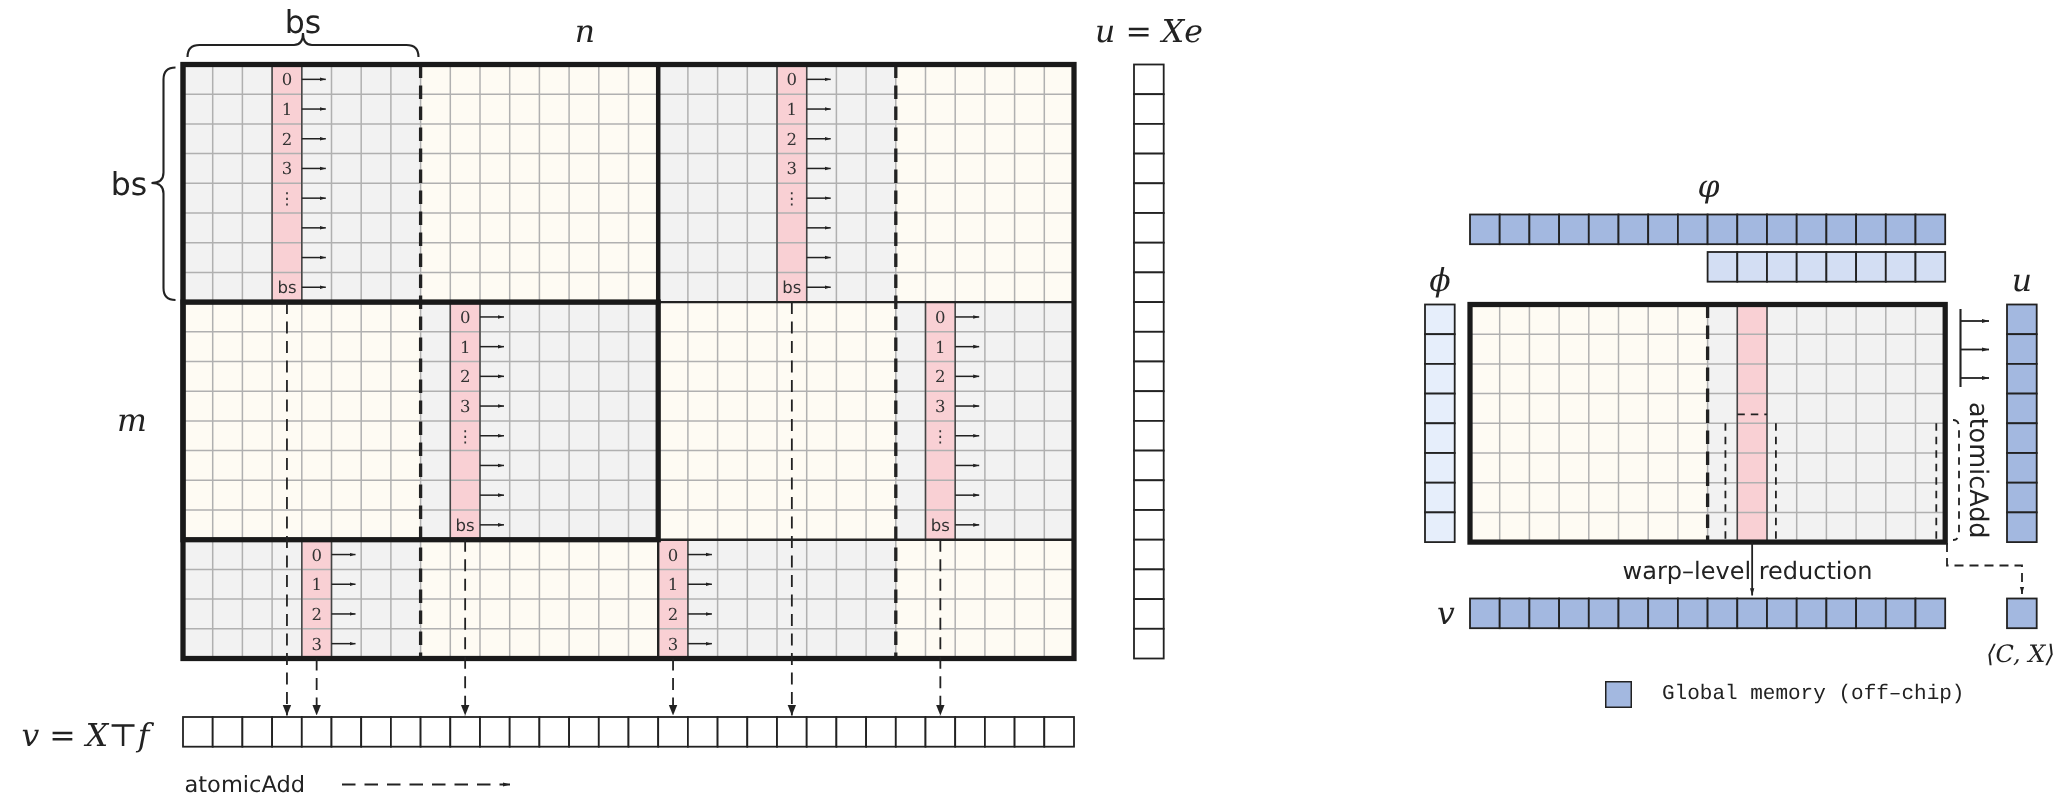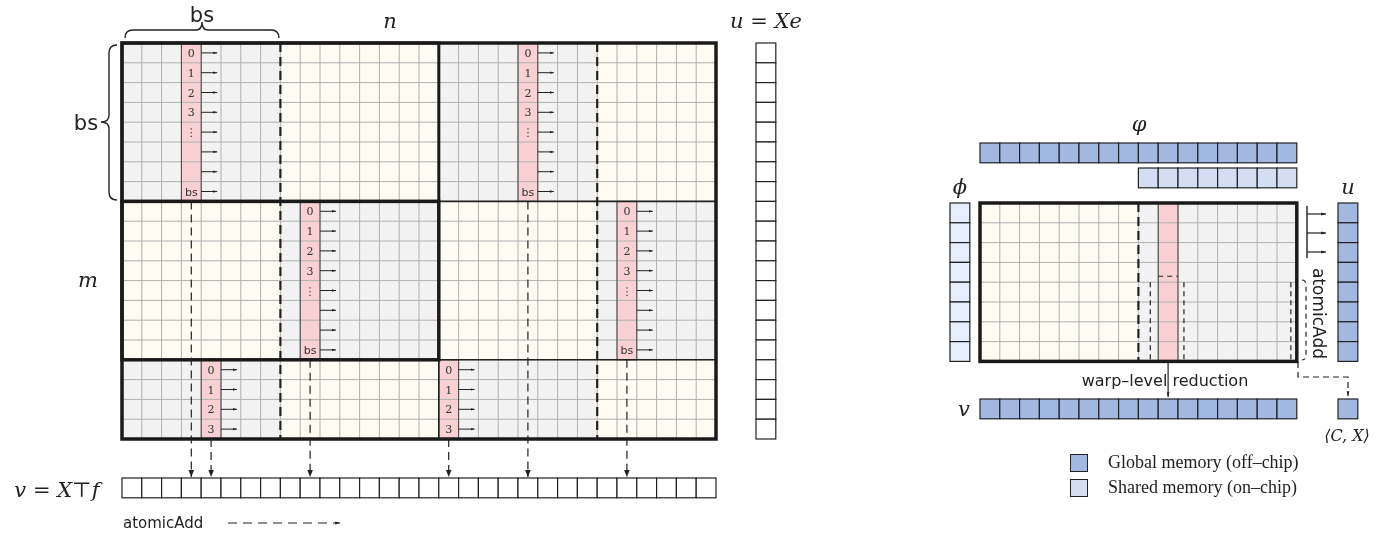--- a/index.html
+++ b/index.html
@@ -1,21 +1,21 @@
 <!DOCTYPE html>
 <html><head>
 <meta charset="utf-8">
 <style>
   html,body{margin:0;padding:0;background:#fff;}
   body{width:1377px;height:533px;position:relative;overflow:hidden;font-family:"DejaVu Sans",sans-serif;}
   svg{position:absolute;left:0;top:0;}
   .legend{position:absolute;left:1070px;top:450px;}
   .legend-row{display:flex;align-items:center;height:25px;}
   .swatch{width:18px;height:18px;border:1.5px solid #222;box-sizing:border-box;margin-right:20px;}
-  .legend-label{font-size:18px;color:#222;font-family:Liberation Serif, serif;}
+  .legend-label{font-size:14px;color:#222;font-family:Liberation Mono, monospace;}
 </style>
 </head>
 <body>
 
 <svg id="canvas" width="1377" height="533" viewBox="0 0 1377 533">
     <defs>
       <marker id="arr" viewBox="0 0 10 10" refX="10" refY="5" markerWidth="6" markerHeight="6" orient="auto">
         <path d="M0,1 L10,5 L0,9 z" fill="#222"></path>
       </marker>
       <marker id="arrS" viewBox="0 0 10 10" refX="10" refY="5" markerWidth="4" markerHeight="4" orient="auto">
@@ -369,17 +369,13 @@
     <text x="1348" y="194" text-anchor="middle" font-size="21" font-family="&quot;DejaVu Serif&quot;,serif" font-style="italic" fill="#222">u</text>
     <text x="964" y="416" text-anchor="middle" font-size="21" font-family="&quot;DejaVu Serif&quot;,serif" font-style="italic" fill="#222">v</text>
     <text x="1347" y="441" text-anchor="middle" font-size="16" font-family="&quot;DejaVu Serif&quot;,serif" font-style="italic" fill="#222">⟨C, X⟩</text>
   </svg>
 
 <div class="legend">
   <div class="legend-row">
     <div class="swatch" style="background:#a3b8e0"></div>
     <span class="legend-label">Global memory (off–chip)</span>
   </div>
-  <div class="legend-row">
-    <div class="swatch" style="background:#d3def3"></div>
-    <span class="legend-label">Shared memory (on–chip)</span>
-  </div>
 </div>
 
 </body></html>

